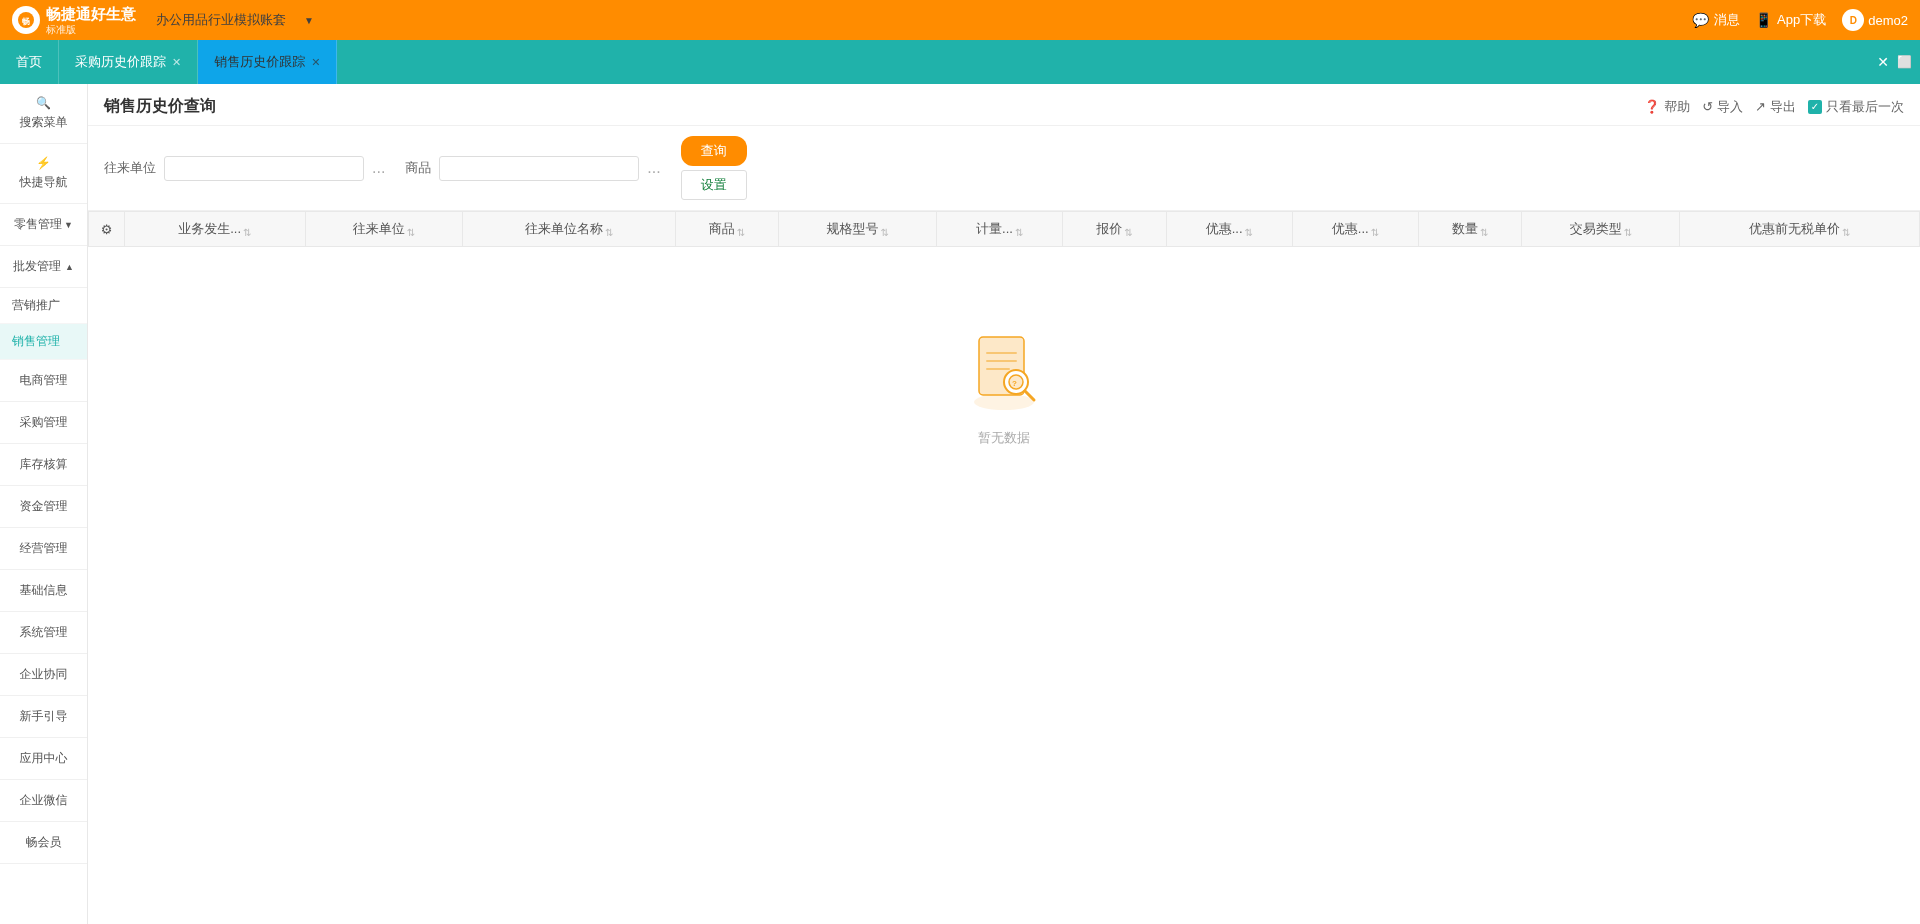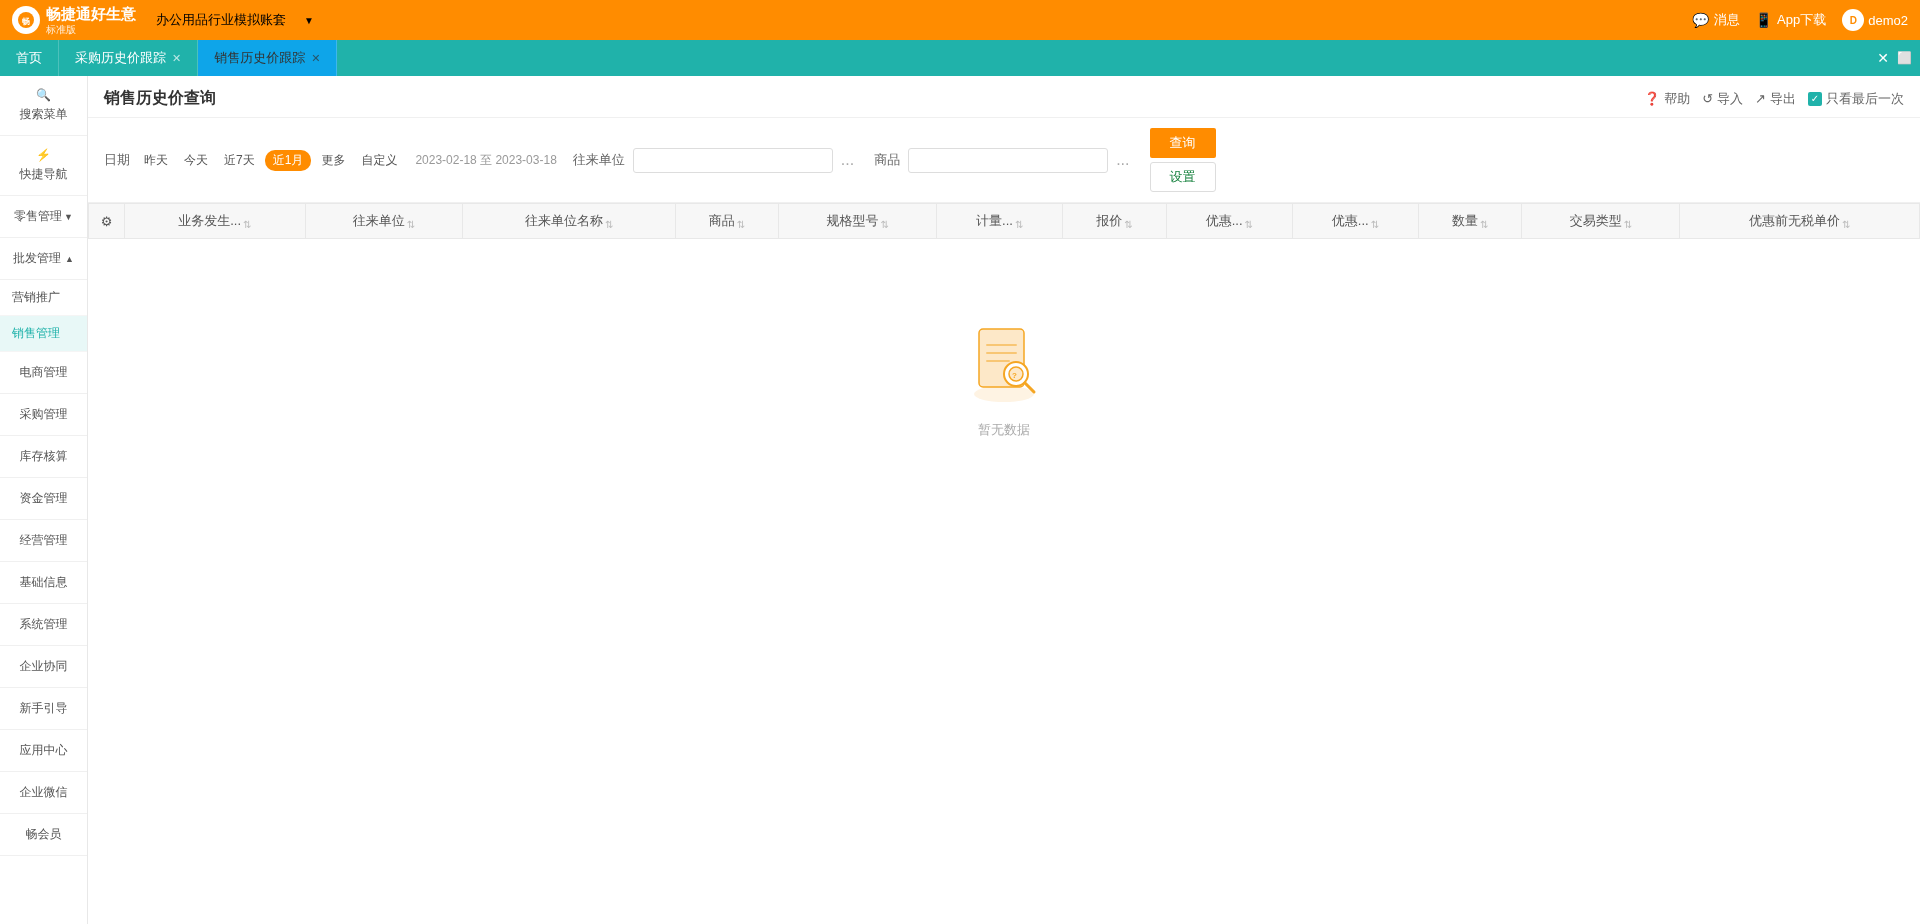--- a/index.html
+++ b/index.html
@@ -31,21 +31,21 @@
       font-size: 13px;
       cursor: pointer;
       display: flex; align-items: center; gap: 4px;
       padding: 4px 8px;
     }
     #topbar-right { display: flex; align-items: center; gap: 16px; color: #fff; font-size: 13px; }
     .topbar-action { display: flex; align-items: center; gap: 4px; cursor: pointer; color: #fff; }
 
     
     #tabbar {
-      height: 36px;
+      height: 44px;
       background: #20b2aa;
       display: flex;
       align-items: stretch;
       padding-left: 0;
     }
     .tab {
       display: flex; align-items: center; padding: 0 16px; gap: 6px;
       color: #fff; font-size: 13px; cursor: pointer; white-space: nowrap;
       border-right: 1px solid rgba(255,255,255,0.2);
     }
@@ -139,21 +139,21 @@
     .date-range { font-size: 12px; color: #999; margin-left: 4px; }
     .filter-input-group { display: flex; align-items: center; gap: 4px; }
     .filter-input {
       border: 1px solid #ddd; border-radius: 3px;
       padding: 4px 8px; font-size: 13px; width: 180px;
       outline: none;
     }
     .filter-dots { color: #aaa; font-size: 16px; cursor: pointer; padding: 0 4px; }
     .query-btn {
       background: #ff8c00; color: #fff; border: none;
-      padding: 6px 20px; border-radius: 2px; cursor: pointer;
+      padding: 6px 20px; border-radius: 12px; cursor: pointer;
       font-size: 13px; font-weight: 500;
     }
     .settings-btn {
       background: #fff; color: #15803d; border: 1px solid #ddd;
       padding: 5px 12px; border-radius: 3px; cursor: pointer;
       font-size: 13px;
     }
     .btn-row { display: flex; flex-direction: column; gap: 4px; }
 
     
@@ -199,21 +199,21 @@
         <svg width="18" height="18" viewBox="0 0 18 18">
           <circle cx="9" cy="9" r="8" fill="#ff8c00"></circle>
           <text x="9" y="13" text-anchor="middle" fill="#fff" font-size="8" font-weight="bold">畅</text>
         </svg>
       </div>
       <div id="logo-text">
         <div style="font-size:15px;font-weight:bold;color:#fff;">畅捷通好生意</div>
         <div style="font-size:10px;color:rgba(255,255,255,0.85);">标准版</div>
       </div>
     </div>
-    <div id="app-selector" style="display:flex;align-items:center;gap:18px;color:#000000;font-size:13px;cursor:pointer;padding:0 12px;">
+    <div id="app-selector" style="display:flex;align-items:center;gap:18px;color:#404040;font-size:13px;cursor:pointer;padding:0 12px;">
       <span>办公用品行业模拟账套</span>
       <span style="font-size:10px;">▼</span>
     </div>
   </div>
   <div id="topbar-right">
     <div class="topbar-action">
       <span style="font-size:14px;">💬</span>
       <span>消息</span>
     </div>
     <div class="topbar-action">
@@ -326,32 +326,20 @@
           <span>导出</span>
         </div>
         <div class="only-last-checkbox">
           <div class="checkbox-checked">✓</div>
           <span>只看最后一次</span>
         </div>
       </div>
     </div>
 
     <div id="filter-bar">
-      <div class="filter-group">
-        <span class="filter-label">日期</span>
-        <div class="date-options">
-          <span class="date-opt">昨天</span>
-          <span class="date-opt">今天</span>
-          <span class="date-opt">近7天</span>
-          <span class="date-opt active">近1月</span>
-          <span class="date-opt">更多</span>
-          <span class="date-opt">自定义</span>
-        </div>
-        <span class="date-range">2023-02-18 至 2023-03-18</span>
-      </div>
 
       <div class="filter-group">
         <span class="filter-label">往来单位</span>
         <div class="filter-input-group">
           <input class="filter-input" type="text" value="" placeholder="" style="width: 200px;">
           <span class="filter-dots">...</span>
         </div>
       </div>
 
       <div class="filter-group">

